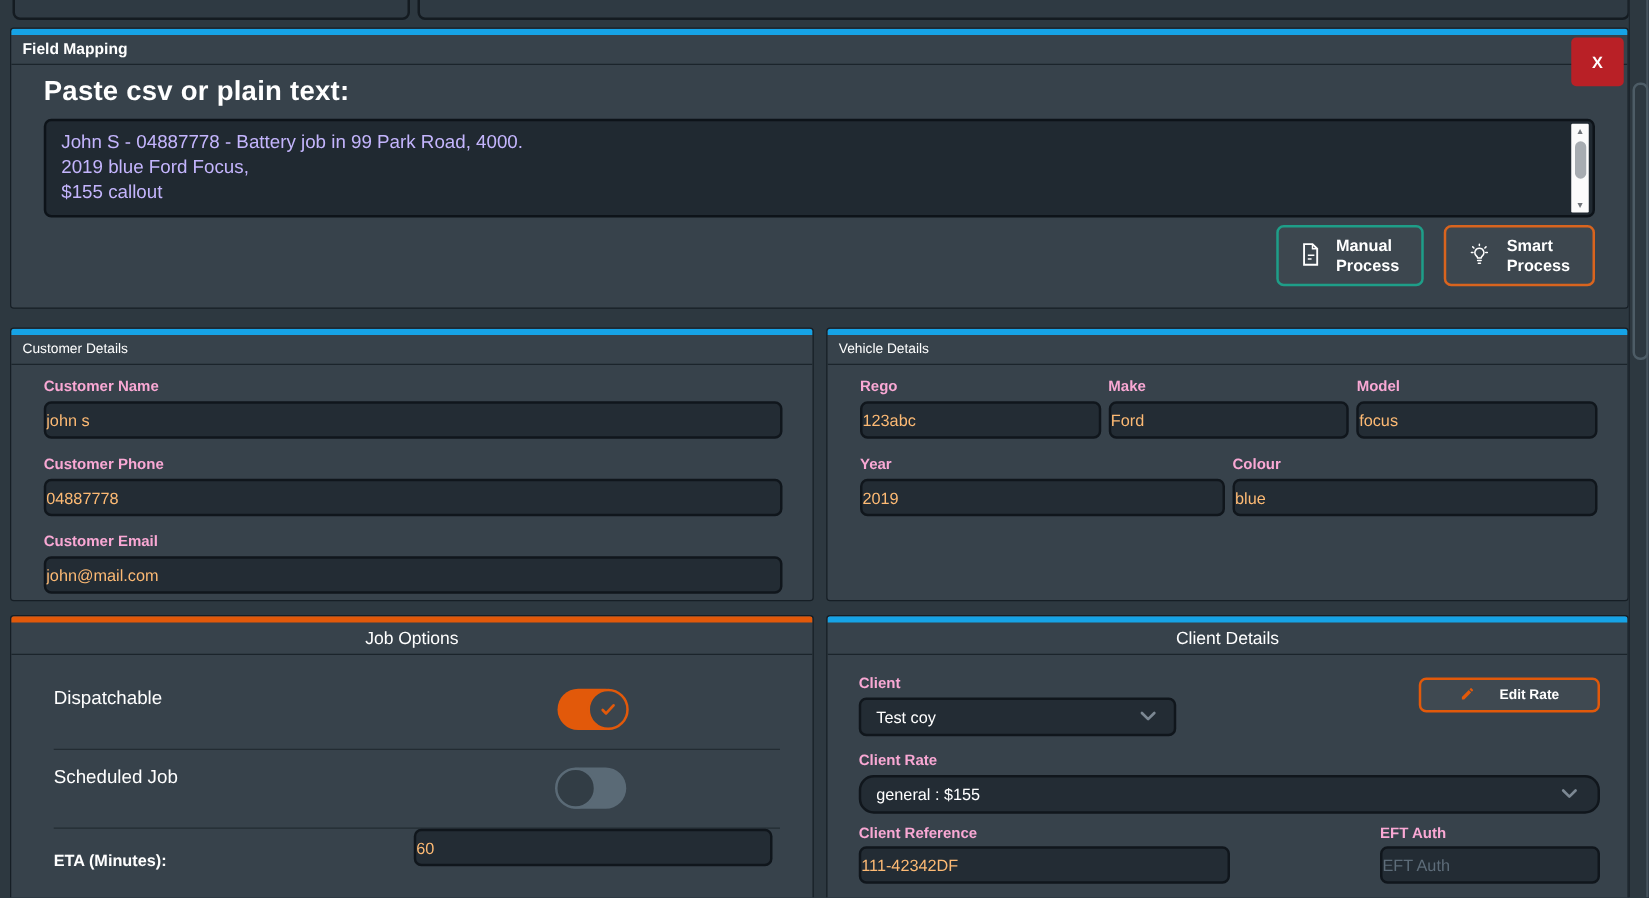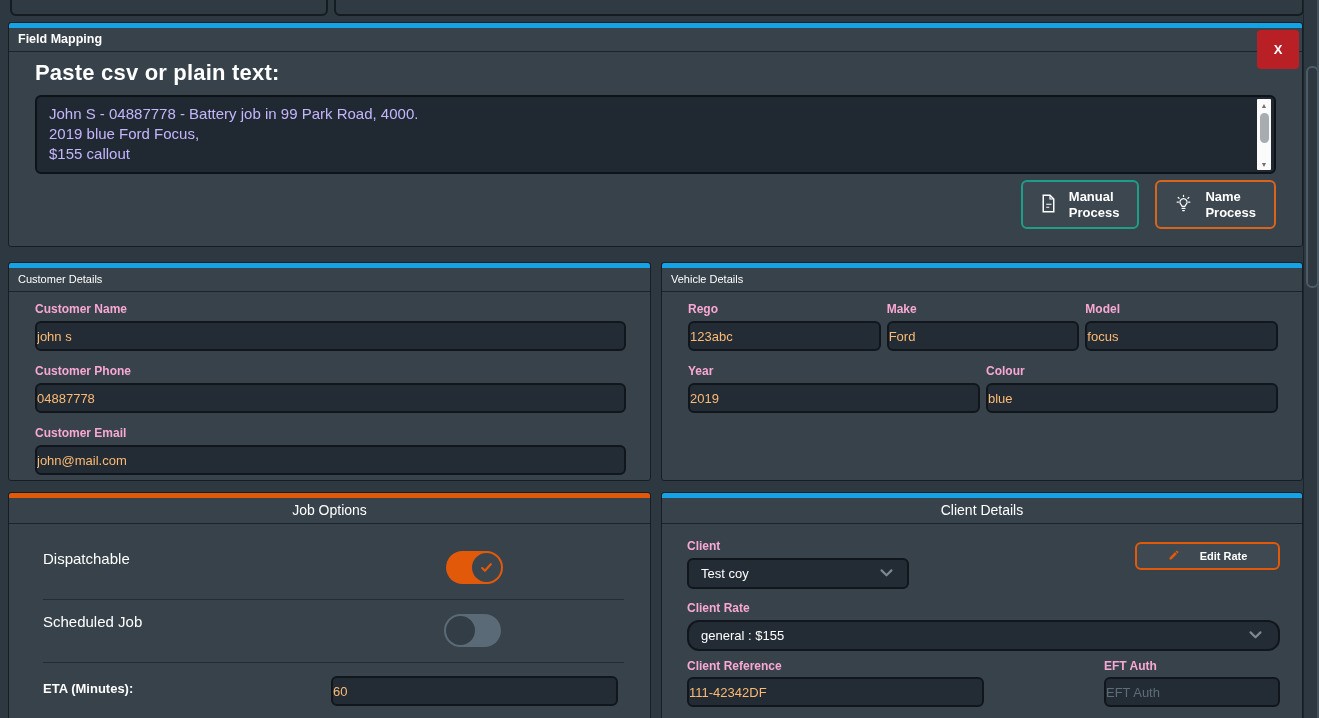--- a/index.html
+++ b/index.html
@@ -56,21 +56,21 @@
   .job-label{position:absolute;left:34px;font-size:15px;color:#fff;}
   .job-label.bold{font-weight:bold;font-size:13px;}
   .divider{position:absolute;left:34px;right:26px;border-top:1px solid #232c33;}
   .toggle{position:absolute;width:55px;height:33px;border-radius:17px;cursor:pointer;}
   .toggle.on{background:#e2590a;}
   .toggle.off{background:#5a6a76;}
   .knob{position:absolute;top:0;width:33px;height:33px;border-radius:50%;box-sizing:border-box;
     display:flex;align-items:center;justify-content:center;}
   .toggle.on .knob{right:-2px;background:#3b454d;border:2px solid #e2590a;}
   .toggle.off .knob{left:-2px;background:#323d45;border:2px solid #5a6a76;}
-  .eta-input{position:absolute;left:322px;top:183px;width:287px;margin:0;}
+  .eta-input{position:absolute;left:322px;top:170px;width:287px;margin:0;}
   
   .abs{position:absolute;}
   .select{background:#232c34;border:2px solid #10161c;border-radius:6px;height:31px;box-sizing:border-box;
     display:flex;align-items:center;padding:0 34px 0 12px;color:#fff;font-size:13px;cursor:pointer;}
   .select .chev{position:absolute;right:12px;top:50%;transform:translateY(-50%);}
   .edit-rate-btn{display:flex;align-items:center;justify-content:center;gap:20px;background:#3f4951;
     border:2px solid #e2590a;border-radius:6px;color:#fff;font-weight:bold;font-size:11px;cursor:pointer;
     font-family:inherit;box-sizing:border-box;}
   
   .page-scrollbar{position:absolute;right:0;top:0;width:16px;height:718px;background:#2d3840;
@@ -117,21 +117,21 @@
           </span>
         </button>
         <button class="process-btn smart">
           <span>
             <svg viewBox="0 0 24 26" width="17" height="19" fill="none" stroke="#fff" stroke-width="1.7" stroke-linecap="round">
               <path d="M12 6a5 5 0 0 0-3.4 8.7c.8.7 1.2 1.4 1.4 2.3h4c.2-.9.6-1.6 1.4-2.3A5 5 0 0 0 12 6z"></path>
               <path d="M10 20h4M10.8 23h2.4M12 1.5v1.5M4.5 4.5l1.3 1.3M19.5 4.5l-1.3 1.3M3 11h1.8M19.2 11H21"></path>
             </svg>
           </span>
           <span class="btn-text">
-            <span class="btn-line">Name</span>
+            <span class="btn-line">Smart</span>
             <span class="btn-line">Process</span>
           </span>
         </button>
       </div>
     </div>
   </section>
 
   <section class="panel customer">
     <div class="accent accent-blue"></div>
     <div class="panel-header">Customer Details</div>
@@ -200,21 +200,21 @@
 
     <div class="job-label bold" style="top:188px;">ETA (Minutes):</div>
     <input class="text-input eta-input" value="60" style="">
   </section>
 
   <section class="panel client">
     <div class="accent accent-blue"></div>
     <div class="panel-header center">Client Details</div>
 
     <div class="abs field-label" style="left:25px;top:46px;">Client</div>
-    <div class="abs select" style="left:25px;top:65px;width:222px;">
+    <div class="abs select" style="left:25px;top:65px;width:254px;">
       <span>Test coy</span>
       <span class="chev">
         <svg viewBox="0 0 24 24" width="17" height="17">
             <path d="M5 9l7 7 7-7" stroke="#7c8893" stroke-width="3" fill="none" stroke-linecap="round" stroke-linejoin="round"></path>
           </svg>
       </span>
     </div>
 
     <button class="abs edit-rate-btn" style="left:473px;top:49px;width:145px;height:28px;">
       <span>

